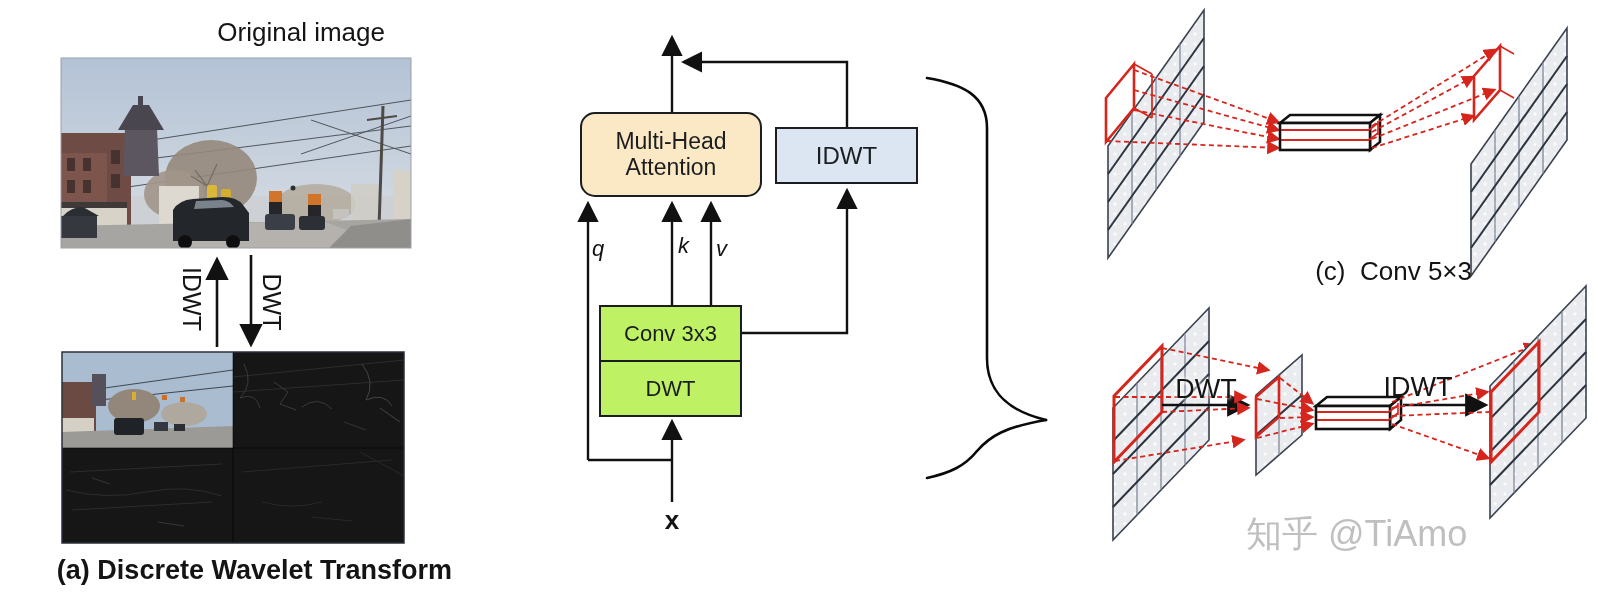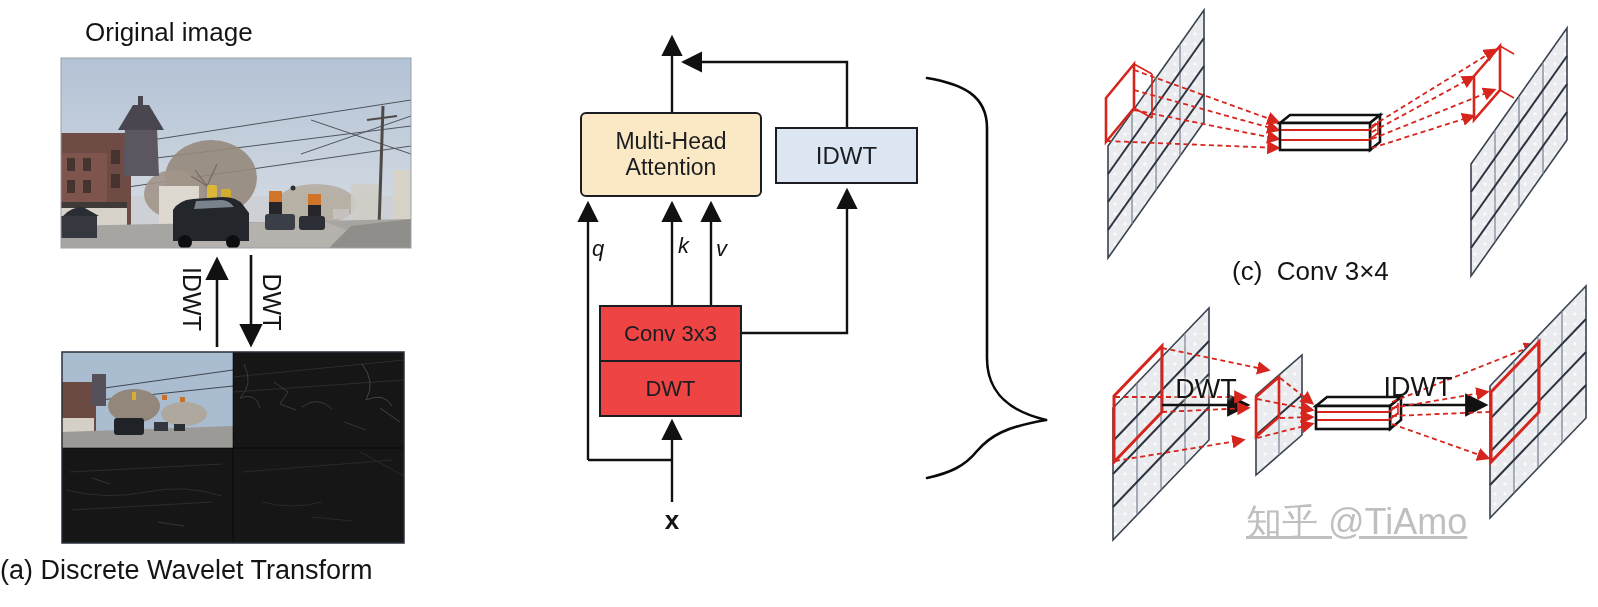--- a/index.html
+++ b/index.html
@@ -1,47 +1,47 @@
 <!DOCTYPE html>
 <html><head>
 <meta charset="utf-8">
 <style>
   html,body{margin:0;padding:0;background:#fff;}
   .stage{position:relative;width:1598px;height:607px;background:#ffffff;overflow:hidden;
          font-family:"Liberation Sans",sans-serif;color:#111;}
   .stage svg.art{position:absolute;left:0;top:0;}
   .lbl{position:absolute;white-space:pre;color:#141414;}
-  .center{text-align:left;}
+  .center{text-align:right;}
   .title-a{left:85px;top:17px;width:300px;font-size:26px;}
   .rot{transform:rotate(90deg);font-size:25px;letter-spacing:0px;}
   .idwt-rot{left:136px;top:284px;width:110px;height:30px;text-align:center;}
   .dwt-rot{left:226px;top:287px;width:90px;height:30px;text-align:center;}
   .cap{font-size:27px;}
-  .cap-a{left:0;top:555px;width:440px;}
+  .cap-a{left:12px;top:555px;width:440px;font-weight:bold;}
   .cap-b{left:602px;top:554px;width:300px;}
   .cap-c{left:1232px;top:256px;width:240px;font-size:26px;}
   .cap-d{left:1148px;top:555px;width:380px;}
   .box{position:absolute;display:flex;align-items:center;justify-content:center;
        border:2.4px solid #1b1d20;box-sizing:border-box;font-size:23px;color:#1b1d20;}
-  .mha{left:580px;top:112px;width:182px;height:85px;background:#fbe8c4;border-radius:6px;
+  .mha{left:580px;top:112px;width:182px;height:85px;background:#fbe8c4;border-radius:15px;
        text-align:center;line-height:1.12;padding:0 14px;}
   .idwt-b{left:775px;top:127px;width:143px;height:57px;background:#dbe6f2;font-size:24px;}
-  .stack{position:absolute;left:599px;top:305px;width:143px;height:112px;background:#ef4444;
+  .stack{position:absolute;left:599px;top:305px;width:143px;height:112px;background:#bef264;
          border:2.4px solid #1b1d20;box-sizing:border-box;display:flex;flex-direction:column;}
   .stack .cell{flex:1;display:flex;align-items:center;justify-content:center;font-size:22px;color:#1b1d20;}
   .stack .cell:first-child{border-bottom:2.4px solid #1b1d20;}
   .qkv{font-style:italic;font-size:22px;}
   .q-lbl{left:592px;top:236px;}
   .k-lbl{left:678px;top:233px;}
   .v-lbl{left:716px;top:236px;}
   .x-lbl{left:662px;top:505px;width:20px;font-weight:bold;font-size:26px;text-align:center;}
   .dwt-d{left:1166px;top:374px;width:80px;font-size:27px;text-align:center;
          text-shadow:0 0 4px #fff,0 0 4px #fff;}
   .idwt-d{left:1358px;top:372px;width:120px;font-size:27px;text-align:center;}
-  .wm{left:1246px;top:498px;width:310px;font-size:36px;color:#b5b5b5;opacity:.85;text-decoration:underline;}
+  .wm{left:1246px;top:510px;width:310px;font-size:36px;color:#b5b5b5;opacity:.85;}
 </style>
 </head>
 <body>
 
 <div class="stage">
 
 <svg class="art" width="1598" height="607" viewBox="0 0 1598 607">
   <defs>
     <marker id="ab" markerWidth="9" markerHeight="9" viewBox="0 0 10 10" refX="8.5" refY="5" orient="auto">
       <path d="M0,0 L10,5 L0,10 Z" fill="#111"></path>
@@ -358,19 +358,19 @@
 </div>
 <div class="stack">
   <div class="cell">Conv 3x3</div>
   <div class="cell">DWT</div>
 </div>
 <div class="lbl qkv q-lbl">q</div>
 <div class="lbl qkv k-lbl">k</div>
 <div class="lbl qkv v-lbl">v</div>
 <div class="lbl x-lbl">x</div>
 
-<div class="lbl cap cap-c center">(c)  Conv 3×4</div>
+<div class="lbl cap cap-c center">(c)  Conv 5×3</div>
 
 <div class="lbl dwt-d">DWT</div>
 <div class="lbl idwt-d">IDWT</div>
 <div class="lbl wm">知乎 @TiAmo</div>
 
 </div>
 
 </body></html>

